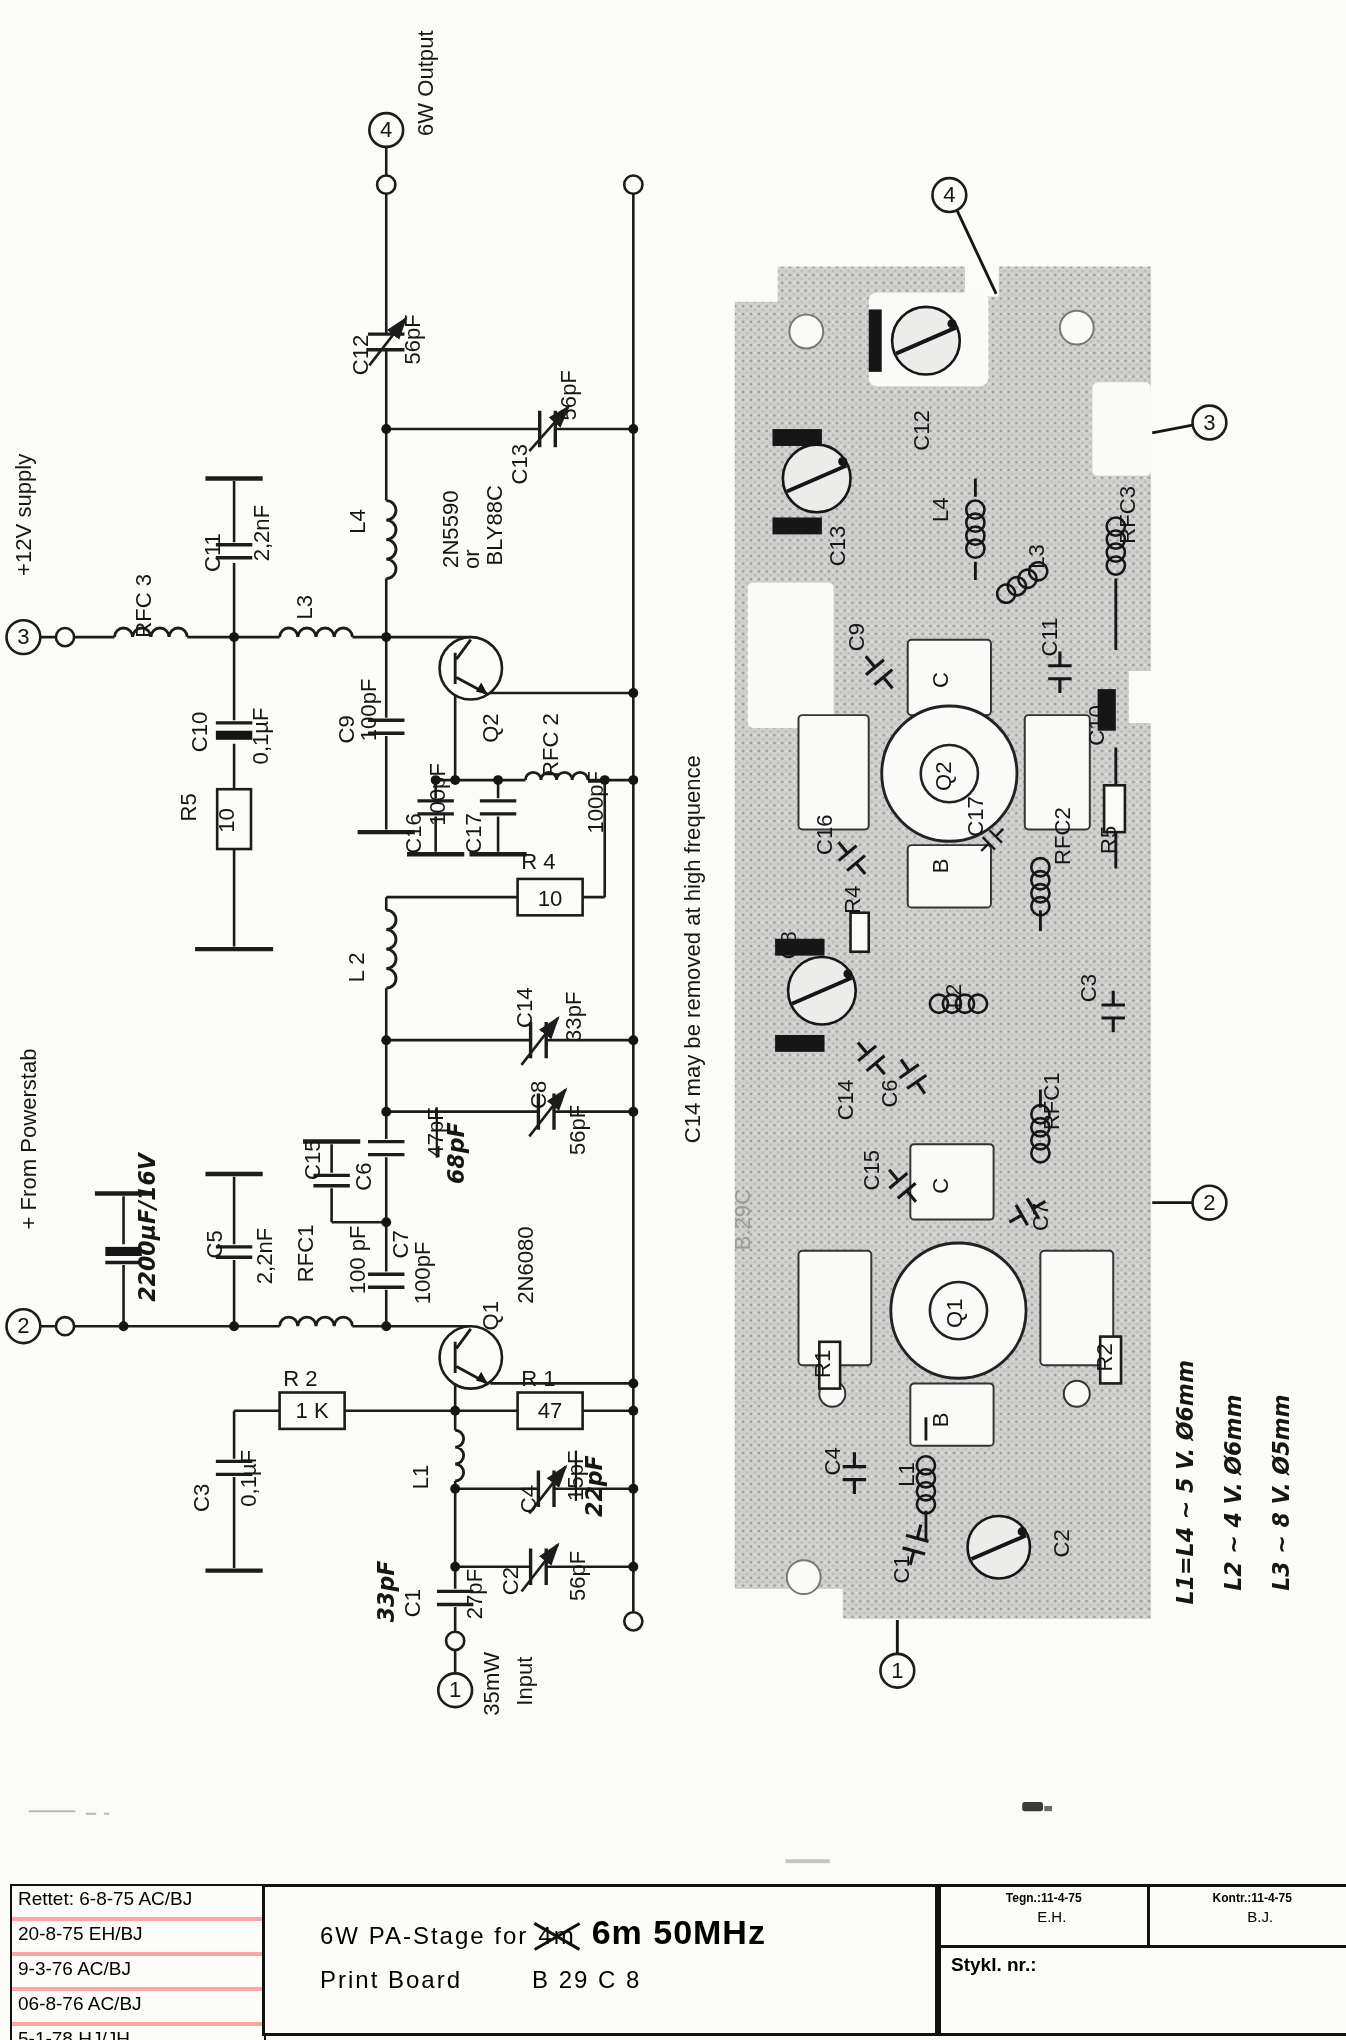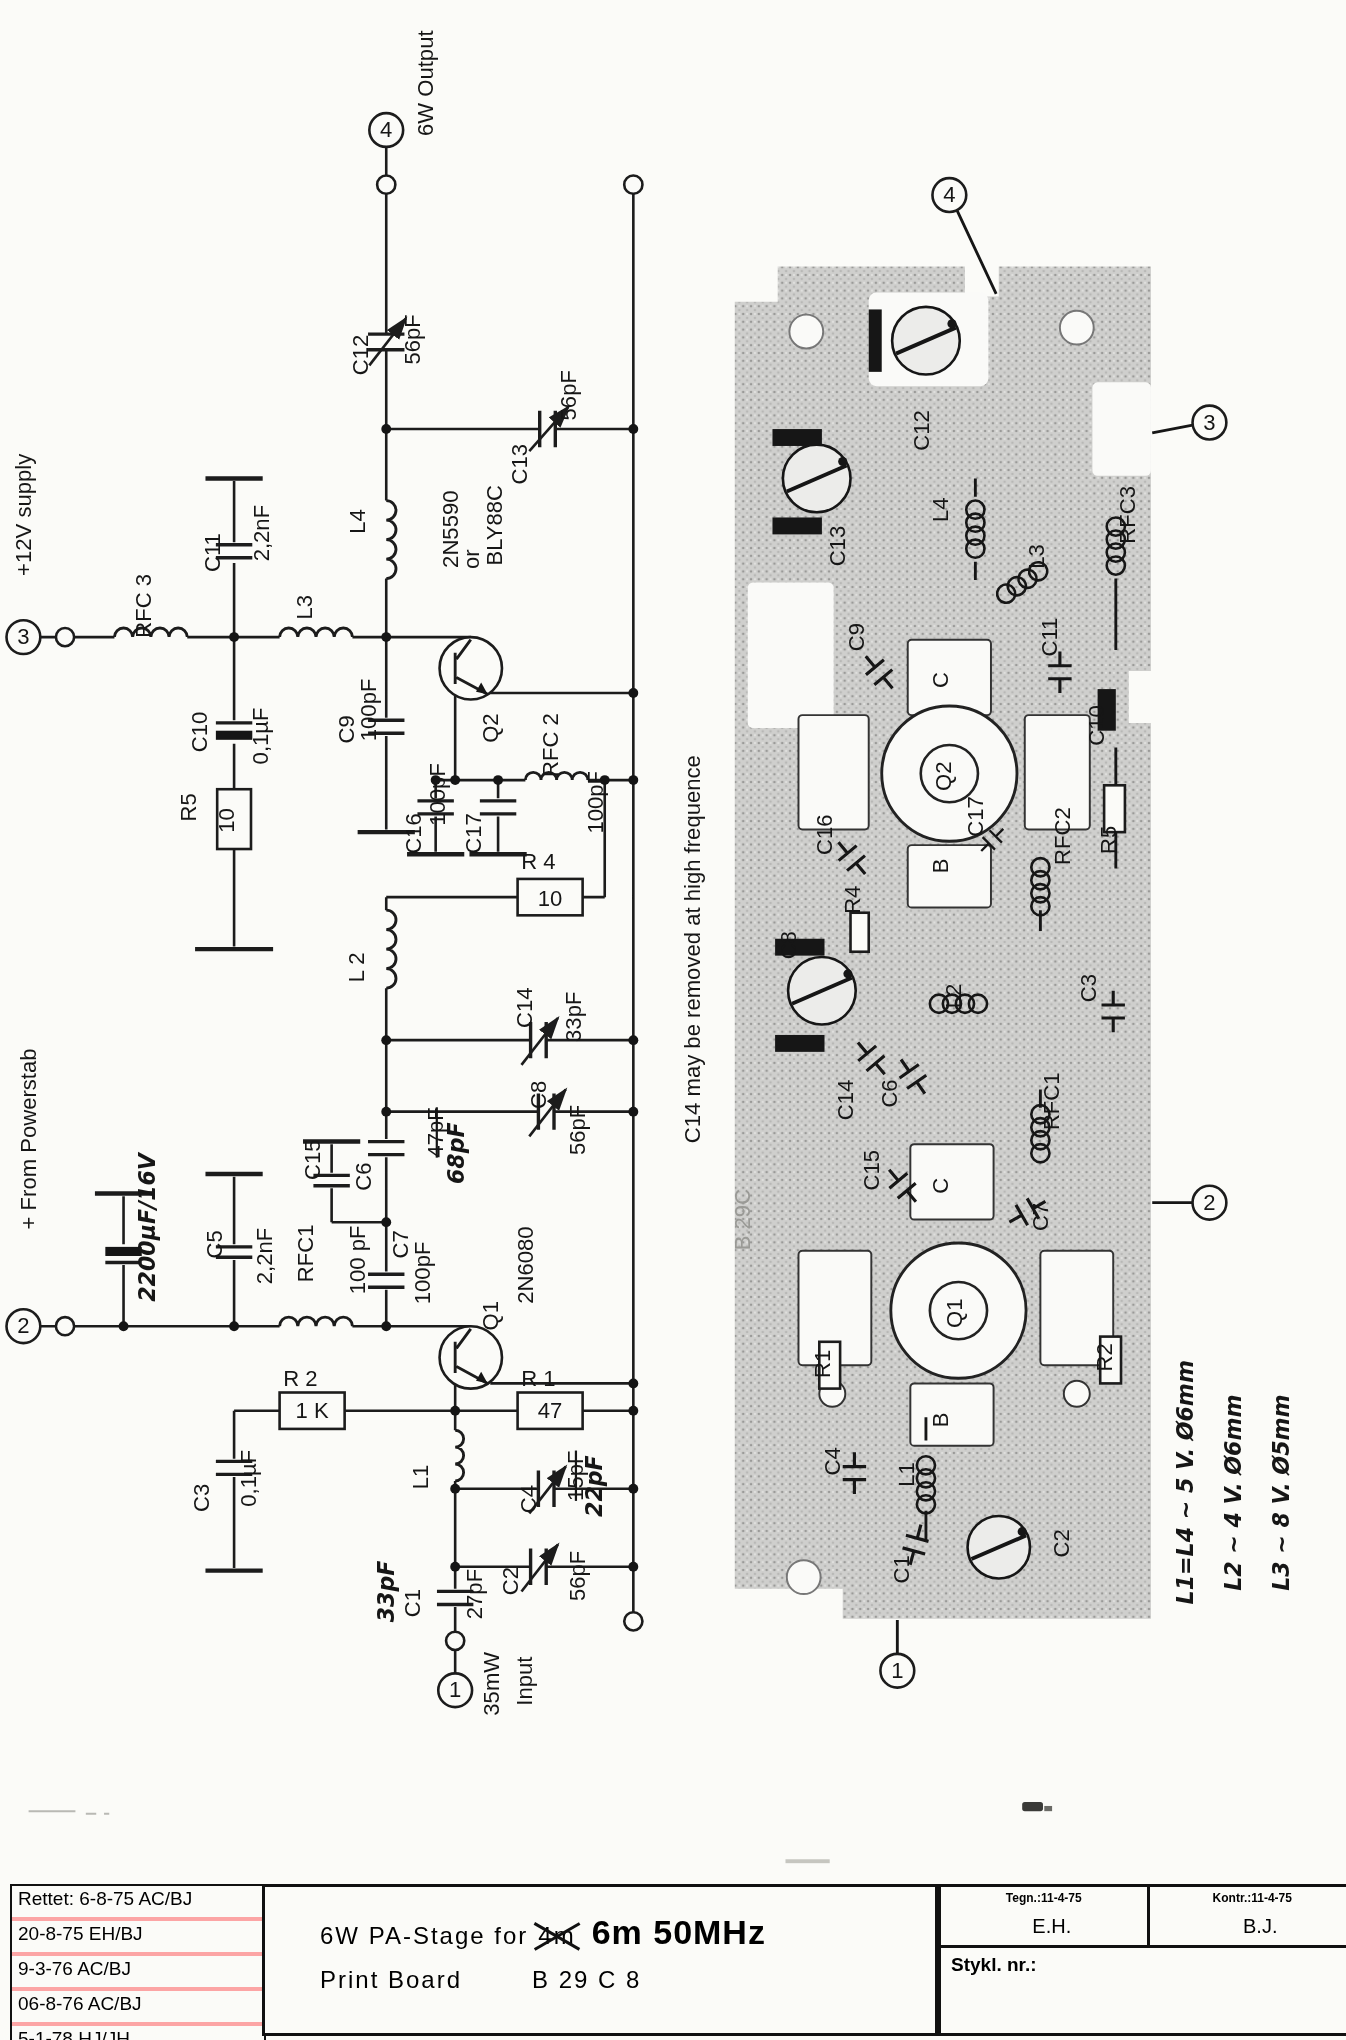--- a/index.html
+++ b/index.html
@@ -36,21 +36,21 @@
   .crossed::before,.crossed::after{content:"";position:absolute;left:-20%;top:48%;width:140%;height:2.5px;background:#111;}
   .crossed::before{transform:rotate(30deg);}
   .crossed::after{transform:rotate(-30deg);}
   .tb-line2{margin:14px 0 0 55px;font-size:24px;letter-spacing:2px;white-space:nowrap;}
   .tb-line2 .bnum{margin-left:70px;}
   .tb-right{position:absolute;left:938px;top:4px;width:420px;height:152px;border:3px solid #111;box-sizing:border-box;background:#fbfbf8;}
   .tb-right-top{display:flex;height:58px;border-bottom:3px solid #111;}
   .tb-cell{flex:1;text-align:center;padding-top:4px;}
   .tb-cell + .tb-cell{border-left:3px solid #111;}
   .tb-cell .lab{font-size:12px;font-weight:bold;white-space:nowrap;}
-  .tb-cell .ini{font-size:20px;margin-top:10px;padding-left:16px;}
+  .tb-cell .ini{font-size:15px;margin-top:3px;padding-left:16px;}
   .tb-right-bottom{padding:6px 0 0 10px;font-size:19px;font-weight:bold;}
 </style>
 </head>
 <body>
 
 <div class="sheet">
 <svg viewBox="0 0 1035 1569" width="1346" height="2040" preserveAspectRatio="none">
   <defs>
     <pattern id="stip" width="6" height="6" patternUnits="userSpaceOnUse">
       <rect width="6" height="6" fill="#cfcfcd"></rect>

